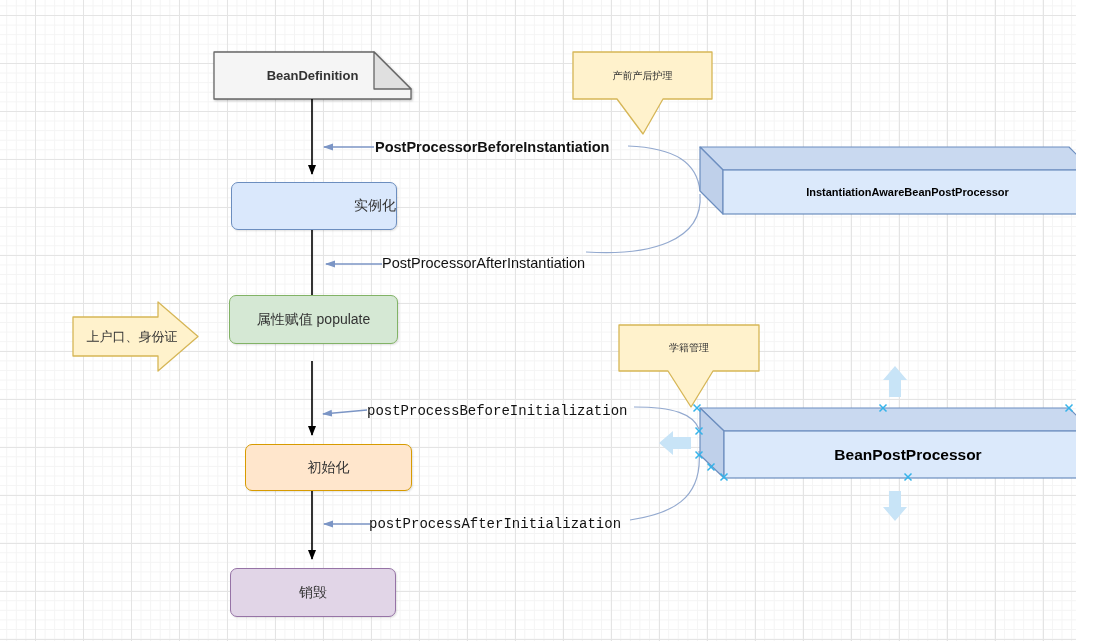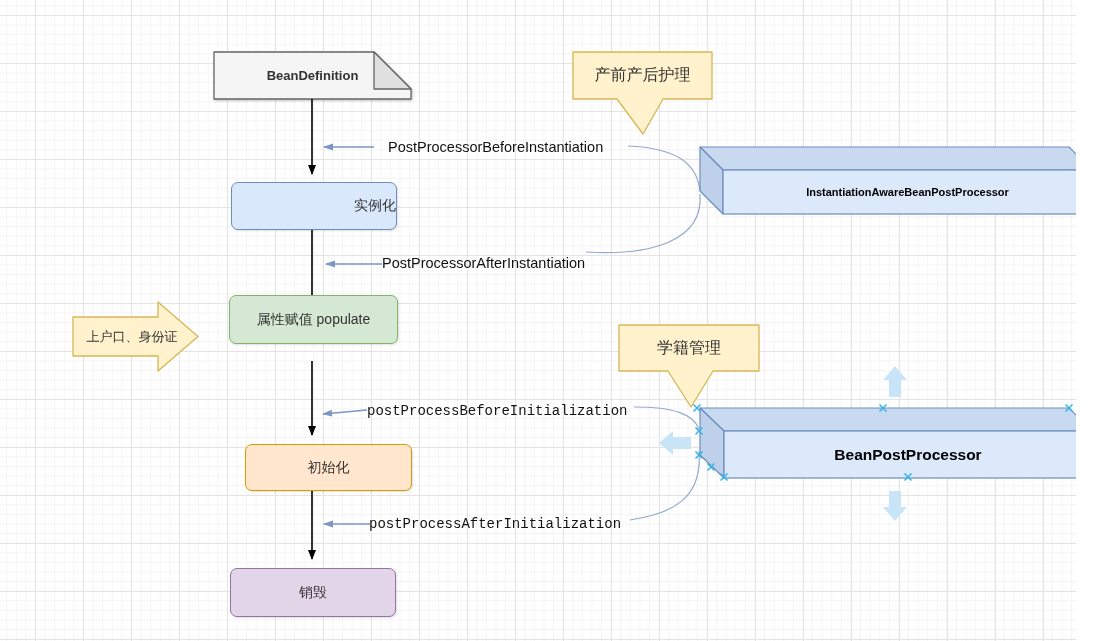--- a/index.html
+++ b/index.html
@@ -24,21 +24,21 @@
   .box-blue{background:#dae8fc;border-color:#6c8ebf;}
   .box-green{background:#d5e8d4;border-color:#82b366;}
   .box-orange{background:#ffe6cc;border-color:#d79b00;}
   .box-purple{background:#e1d5e7;border-color:#9673a6;}
   .shape-label{
     position:absolute;display:flex;align-items:center;justify-content:center;
     color:#1a1a1a;pointer-events:none;
   }
   .note-label{font-weight:bold;font-size:13px;color:#333;}
   .cube-label{font-weight:bold;font-size:11px;color:#000;}
-  .callout-label{font-size:16px;color:#333;}
+  .callout-label{font-size:10px;color:#333;}
   .edge-label{
     position:absolute;white-space:nowrap;font-size:14.5px;color:#111;
   }
   .edge-label.mono{font-family:"Liberation Mono","DejaVu Sans Mono",monospace;font-size:14px;}
   #watermark{
     position:absolute;left:933px;top:602px;width:182px;height:28px;
     font-size:19px;color:#d6d6d6;text-align:right;white-space:nowrap;
   }
 </style>
 </head>
@@ -129,19 +129,19 @@
     <span>销毁</span>
   </div>
 
   <div class="shape-label cube-label" style="left:723px;top:170px;width:369px;height:44px;">InstantiationAwareBeanPostProcessor</div>
   <div class="shape-label cube-label" style="left:724px;top:431px;width:368px;height:47px;font-size:15.5px;">BeanPostProcessor</div>
 
   <div class="shape-label callout-label" style="left:573px;top:52px;width:139px;height:47px;">产前产后护理</div>
   <div class="shape-label callout-label" style="left:73px;top:317px;width:118px;height:39px;font-size:13px;">上户口、身份证</div>
   <div class="shape-label callout-label" style="left:619px;top:325px;width:140px;height:46px;">学籍管理</div>
 
-  <div class="edge-label" style="left:388px;top:139px;">PostProcessorBeforeInstantiation</div>
+  <div class="edge-label" style="left:375px;top:139px;font-weight:bold;">PostProcessorBeforeInstantiation</div>
   <div class="edge-label" style="left:382px;top:255px;">PostProcessorAfterInstantiation</div>
   <div class="edge-label mono" style="left:367px;top:403px;">postProcessBeforeInitialization</div>
   <div class="edge-label mono" style="left:369px;top:516px;">postProcessAfterInitialization</div>
 
 
 </div>
 
 </body></html>

